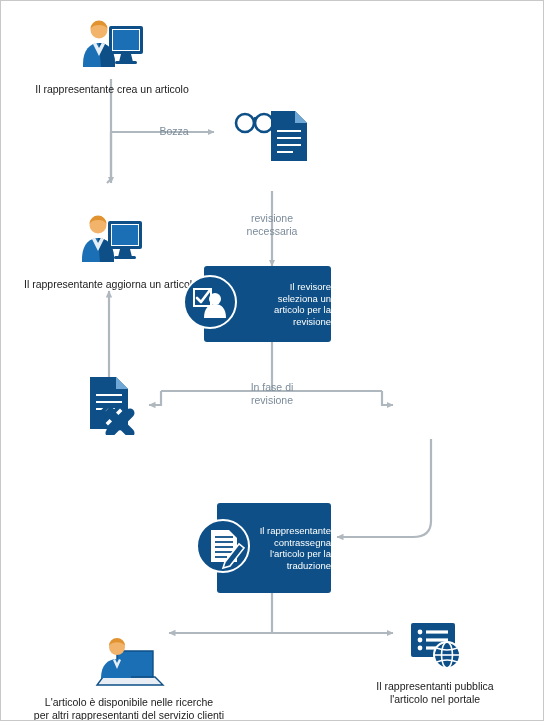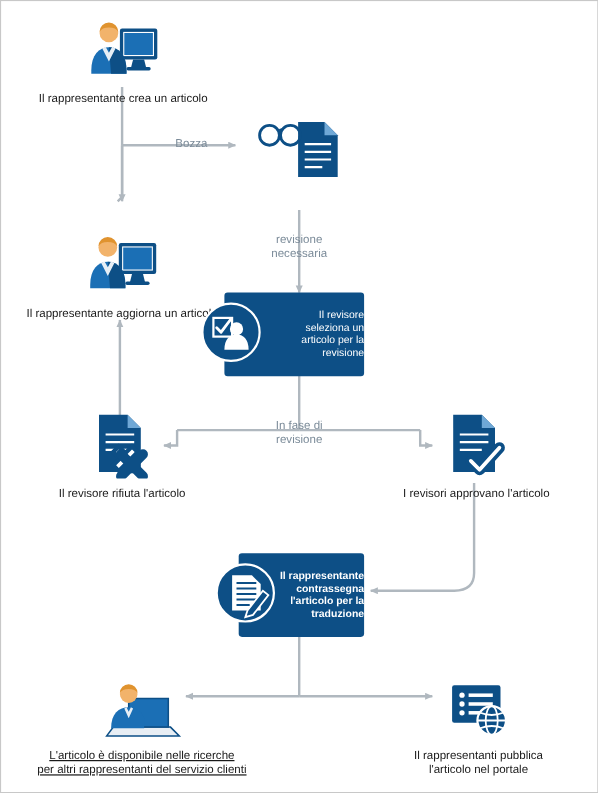--- a/index.html
+++ b/index.html
@@ -209,62 +209,45 @@
         <g stroke="#ffffff" stroke-width="2">
           <line x1="20" y1="22" x2="46" y2="22"></line>
           <line x1="20" y1="29" x2="46" y2="29"></line>
           <line x1="20" y1="36" x2="40" y2="36"></line>
         </g>
         <path d="M32,38 L44,50 M44,38 L32,50" stroke="#0d4f86" stroke-width="11" stroke-linecap="square"></path>
         <path d="M32,38 L44,50 M44,38 L32,50" stroke="#ffffff" stroke-width="3.4" stroke-linecap="square"></path>
         <path d="M34,40 L54,60 M54,40 L34,60" stroke="#0d4f86" stroke-width="9" stroke-linecap="round"></path>
       </svg>
     </div>
-    <div class="node-label">Il revisore rifiuta l'articolo</div>
-  </div>
-
-  <div class="node" style="left:352px; top:372px; width:160px;">
-    <div class="icon-wrap">
-      <svg width="70" height="62" viewBox="0 0 70 62" xmlns="http://www.w3.org/2000/svg">
-        <path d="M14,4 L40,4 L52,16 L52,56 L14,56 z" fill="#0d4f86"></path>
-        <path d="M40,4 L52,16 L40,16 z" fill="#6fa8d6"></path>
-        <g stroke="#ffffff" stroke-width="2">
-          <line x1="20" y1="22" x2="46" y2="22"></line>
-          <line x1="20" y1="29" x2="46" y2="29"></line>
-          <line x1="20" y1="36" x2="40" y2="36"></line>
-        </g>
-        <path d="M30,46 L38,54 L56,34" fill="none" stroke="#0d4f86" stroke-width="10" stroke-linecap="round" stroke-linejoin="round"></path>
-        <path d="M30,46 L38,54 L56,34" fill="none" stroke="#ffffff" stroke-width="3.4" stroke-linecap="round" stroke-linejoin="round"></path>
-      </svg>
-    </div>
-    <div class="node-label">I revisori approvano l'articolo</div>
-  </div>
-
-  <div class="boxnode" style="left:216px; top:502px; width:114px; height:76px;font-weight:bold;">
+  </div>
+
+
+  <div class="boxnode" style="left:216px; top:502px; width:114px; height:90px;">
     <div class="box-icon" style="margin-left:-22px;">
       <svg width="56" height="56" viewBox="0 0 56 56" xmlns="http://www.w3.org/2000/svg">
         <circle cx="28" cy="28" r="26" fill="#0d4f86" stroke="#ffffff" stroke-width="2"></circle>
         <path d="M16,12 L34,12 L42,20 L42,44 L16,44 z" fill="#ffffff"></path>
         <g stroke="#0d4f86" stroke-width="1.8">
           <line x1="20" y1="19" x2="38" y2="19"></line>
           <line x1="20" y1="24" x2="38" y2="24"></line>
           <line x1="20" y1="29" x2="38" y2="29"></line>
           <line x1="20" y1="34" x2="38" y2="34"></line>
           <line x1="20" y1="39" x2="32" y2="39"></line>
         </g>
         <path d="M30,44 L44,26 L49,30 L35,48 L28,50 z" fill="#0d4f86" stroke="#ffffff" stroke-width="1.6"></path>
       </svg>
     </div>
     <div class="box-text">Il rappresentante
 contrassegna
 l'articolo per la
 traduzione</div>
   </div>
 
-  <div class="node" style="left:20px; top:616px; width:216px;text-decoration:underline;">
+  <div class="node" style="left:20px; top:632px; width:216px;">
     <div class="icon-wrap">
       <svg width="76" height="56" viewBox="0 0 76 56" xmlns="http://www.w3.org/2000/svg">
 
         <path d="M12,44 L64,44 L72,52 L6,52 z" fill="#e8eef4" stroke="#0d4f86" stroke-width="1.4"></path>
 
         <path d="M26,18 L62,18 L62,44 L26,44 z" fill="#1b6fb5" stroke="#0d4f86" stroke-width="1.4"></path>
 
         <circle cx="26" cy="14" r="8" fill="#f2b36b"></circle>
         <path d="M18,13 a8,8 0 0 1 16,0 a8.5,5.5 0 0 0 -16,0 z" fill="#e0932f"></path>
 

